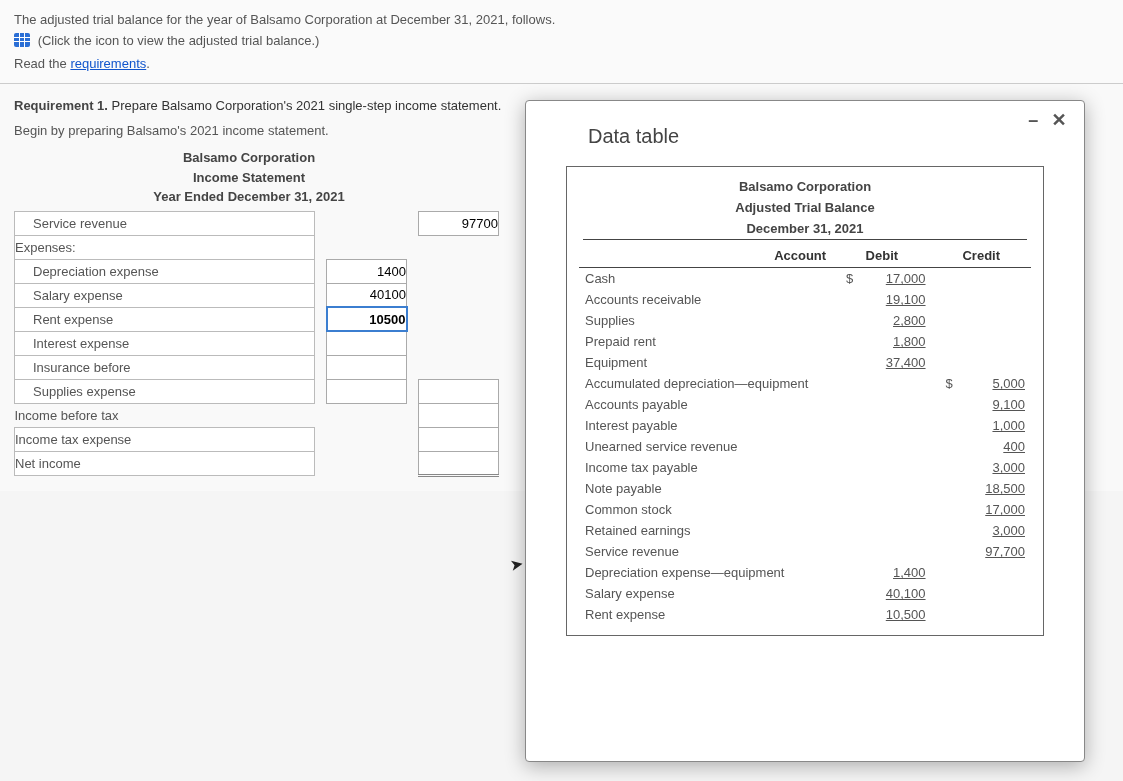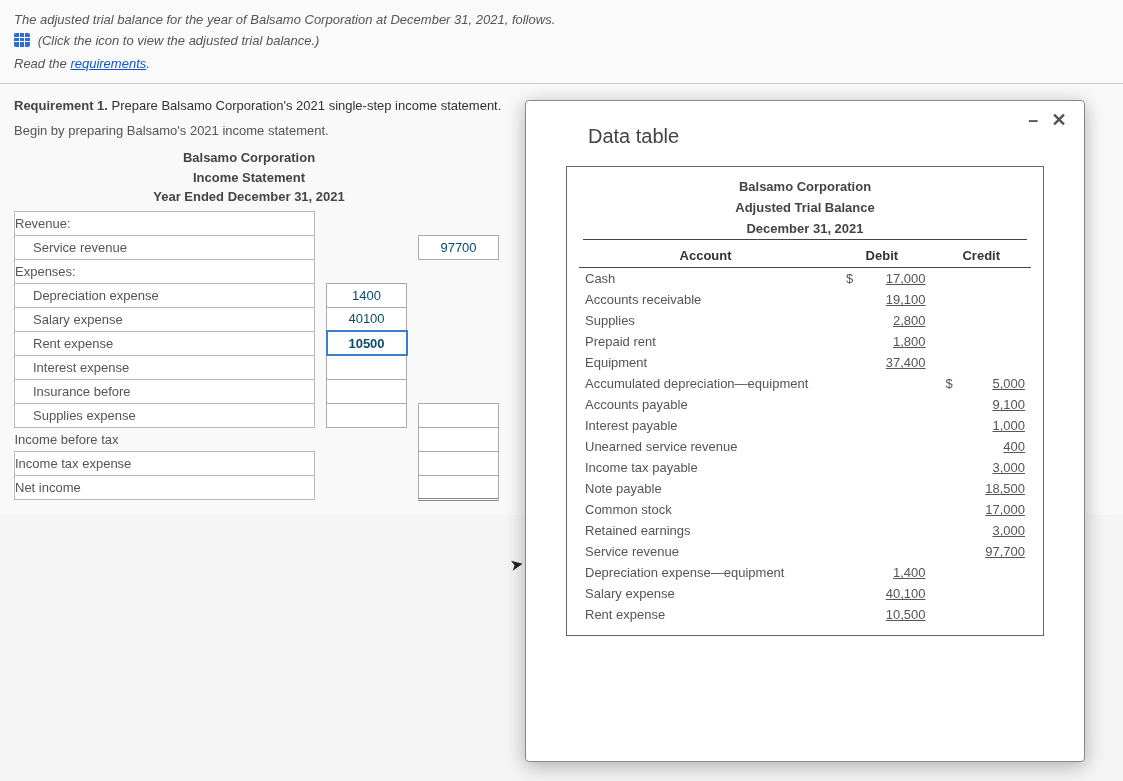--- a/index.html
+++ b/index.html
@@ -13,21 +13,21 @@
     width: 1123px;
     height: 781px;
     overflow: hidden;
     position: relative;
   }
   .problem-area {
     padding: 10px 14px 6px 14px;
     background: #fafafa;
     border-bottom: 1px solid #ccc;
   }
-  .problem-line { margin: 2px 0 6px 0; color:#555;font-style:italic; }
+  .problem-line { margin: 2px 0 6px 0; color:#555; }
   .table-icon {
     display: inline-block;
     width: 16px; height: 14px;
     background: linear-gradient(#2a6ed5,#2a6ed5);
     position: relative;
     vertical-align: -2px;
     margin-right: 4px;
     border-radius:2px;
   }
   .table-icon::before, .table-icon::after {
@@ -47,22 +47,22 @@
   .income-table { border-collapse: collapse; }
   .income-table td { padding:0; }
   .label-cell {
     border:1px solid #bbb; background:#fff;
     width:300px; height:24px; padding:2px 6px;
     color:#555;
   }
   .indent { padding-left:18px !important; }
   .amount-cell {
     border:1px solid #aaa; background:#fff;
-    width:80px; height:22px; text-align:center;
-    padding:2px 6px; color:#0c4a6e;
+    width:80px; height:22px; text-align:right;
+    padding:2px 6px; color:#000000;
   }
   .amount-cell.total { border-bottom:3px double #888; }
   .gap { width:12px; }
   .cursor {
     position:absolute; left:510px; top:555px;
     font-size:16px; color:#222; transform:rotate(-10deg);
   }
 
   
   .modal {
@@ -76,21 +76,21 @@
     padding:18px 22px 0 22px;
   }
   .modal-controls { position:absolute; top:8px; right:14px; }
   .modal-controls span { display:inline-block; width:22px; text-align:center; font-size:18px; font-weight:bold; color:#555; cursor:pointer; }
   .modal-title { font-size:20px; color:#444; margin:6px 0 18px 40px; }
   .data-box { border:1px solid #666; padding:10px 12px; margin:0 18px; }
   .tb-head { text-align:center; font-weight:bold; color:#444; line-height:1.6; margin-bottom:4px; }
   .tb-head .underline { border-bottom:1px solid #444; display:block; margin:0 4px; }
   .tb-table { width:100%; border-collapse:collapse; }
   .tb-table th { text-align:center; font-weight:bold; padding:4px 6px; border-bottom:1px solid #444; color:#333; }
-  .tb-table th.acct { text-align:center; width:56%; }
+  .tb-table th.acct { text-align:right; width:56%; }
   .tb-table th.amt { width:22%; }
   .tb-table td { padding:3px 6px; color:#555; }
   .tb-table td.amt { text-align:right;text-decoration:underline; }
   .tb-table td.sym { text-align:right; width:14px; padding:3px 0; }
 </style>
 </head>
 <body>
 
 <div class="problem-area">
   <div class="problem-line">The adjusted trial balance for the year of Balsamo Corporation at December 31, 2021, follows.</div>
@@ -110,27 +110,20 @@
   <div class="begin-line">Begin by preparing Balsamo's 2021 income statement.</div>
 
   <div class="stmt-headings">
     <div>Balsamo Corporation</div>
     <div>Income Statement</div>
     <div>Year Ended December 31, 2021</div>
   </div>
 
   <table class="income-table">
     <tbody>
-        <tr>
-      <td class="label-cell">Revenue:</td>
-      <td class="gap"></td>
-          <td></td>
-          <td class="gap"></td>
-          <td></td>
-    </tr>
     <tr>
       <td class="label-cell indent">Service revenue</td>
       <td class="gap"></td>
           <td></td>
           <td class="gap"></td>
       <td class="amount-cell">97700</td>
     </tr>
     <tr>
       <td class="label-cell">Expenses:</td>
       <td class="gap"></td>

